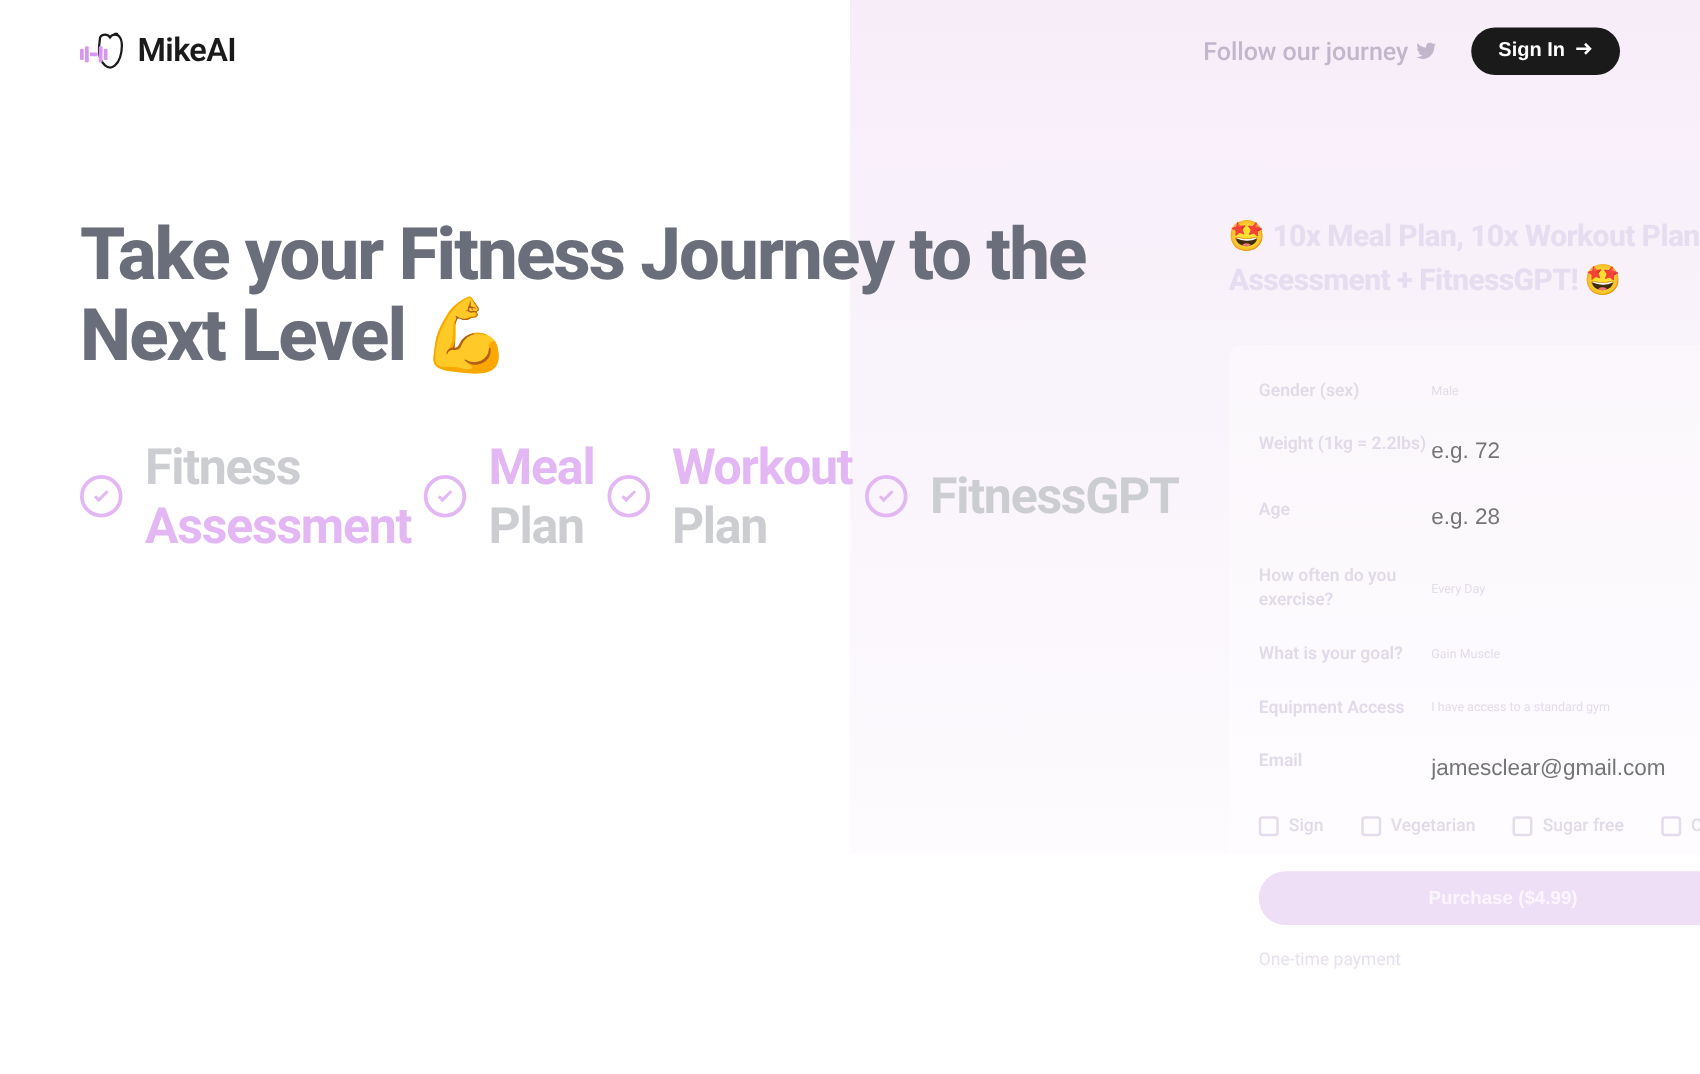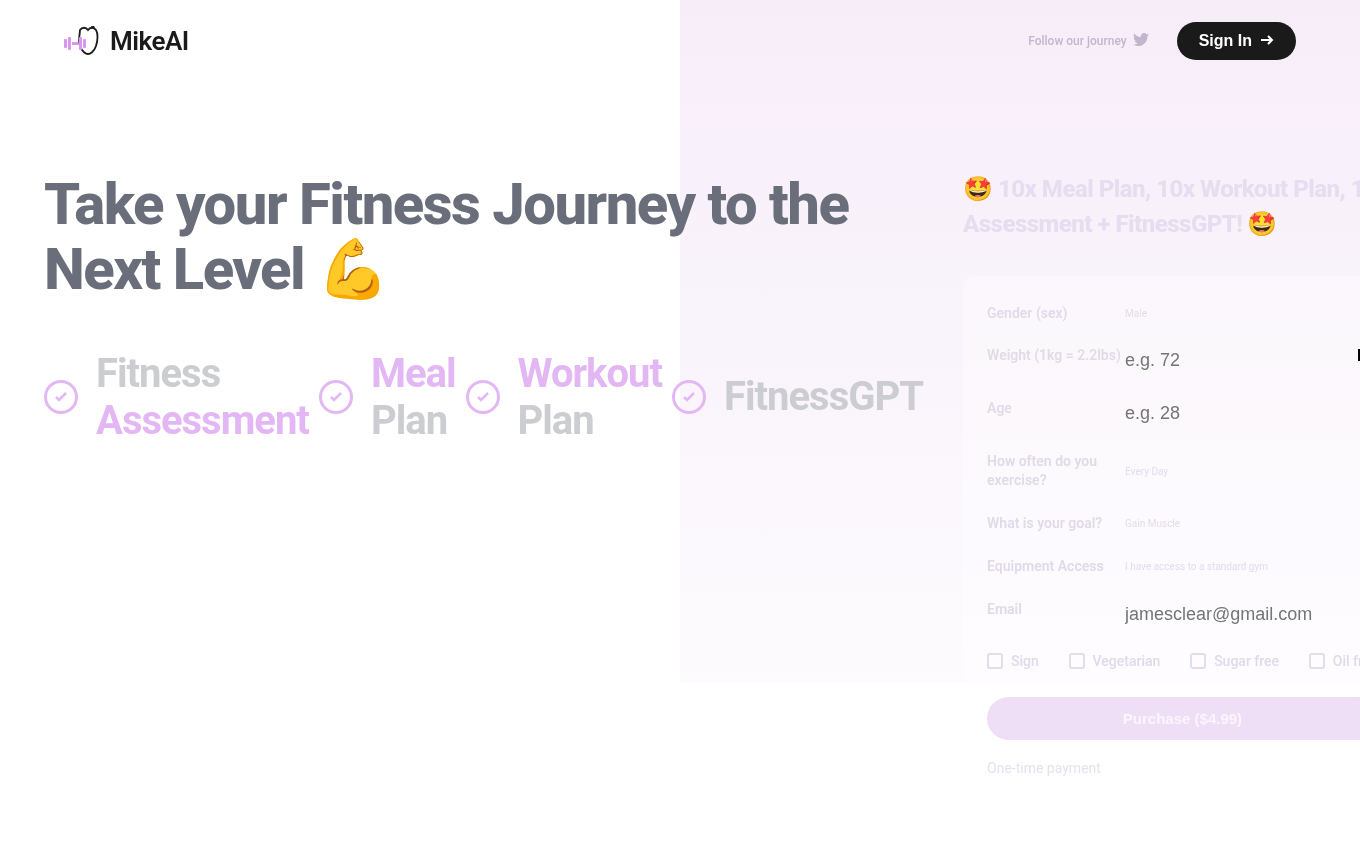--- a/index.html
+++ b/index.html
@@ -51,42 +51,42 @@
     .header-right {
       display: flex;
       align-items: center;
       gap: 28px;
     }
     .follow-link {
       display: flex;
       align-items: center;
       gap: 6px;
       color: #c0b7cc;
-      font-size: 12px;
+      font-size: 20px;
       font-weight: 500;
       cursor: pointer;
     }
     .signin-btn {
       background: #1a1a1a;
       color: #fff;
       border: none;
       border-radius: 999px;
       padding: 10px 22px;
       font-size: 16px;
       font-weight: 600;
       display: flex;
       align-items: center;
       gap: 8px;
       cursor: pointer;
     }
     .main {
       position: relative;
       z-index: 5;
       display: flex;
-      padding: 0 44px;
+      padding: 0 64px;
       gap: 40px;
     }
     .left-col {
       flex: 0 0 620px;
       padding-top: 90px;
     }
     .hero-title {
       font-size: 58px;
       font-weight: 800;
       line-height: 1.12;

